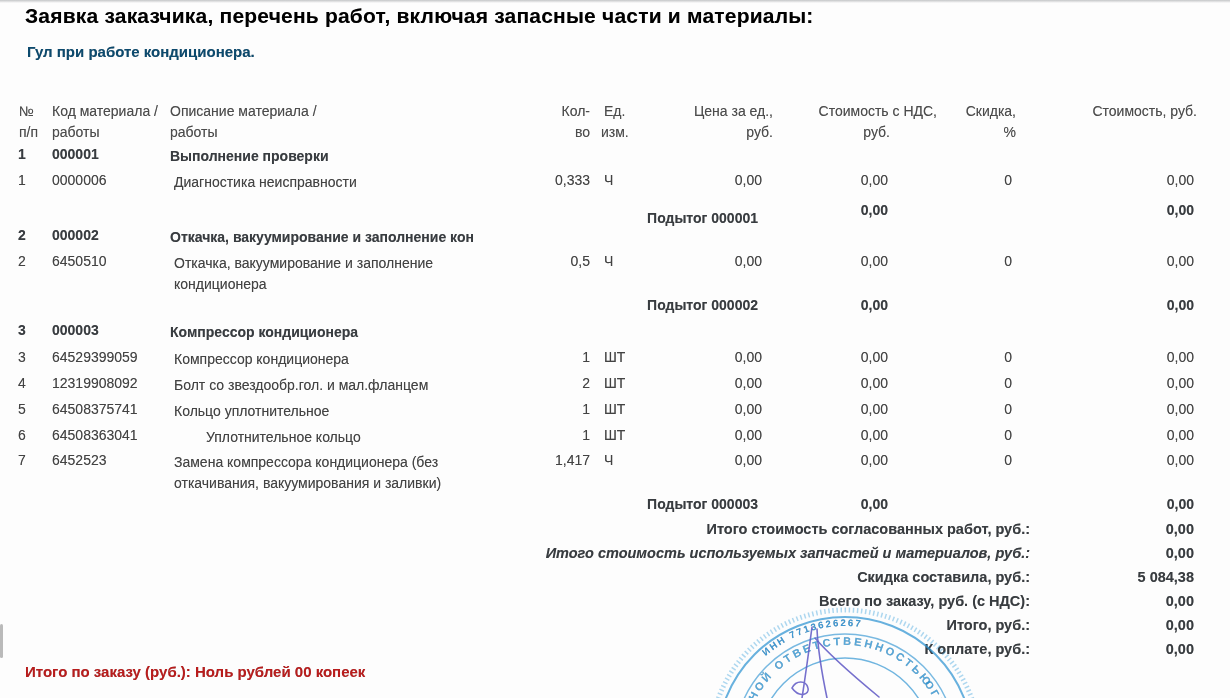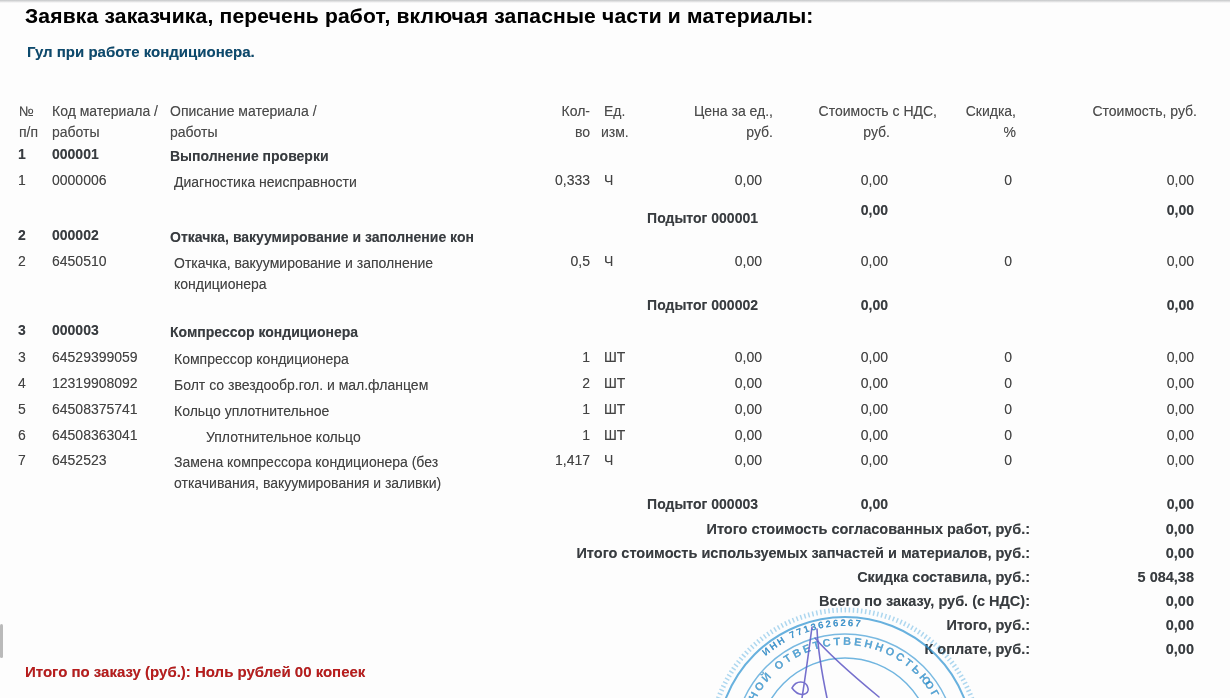--- a/index.html
+++ b/index.html
@@ -138,21 +138,21 @@
       <div class="abs cell right" style="right: 342px; top: 452px;">0,00</div>
       <div class="abs cell right" style="right: 218px; top: 452px;">0</div>
       <div class="abs cell right" style="right: 36px; top: 452px;">0,00</div>
       <div class="abs cell b right" style="right: 472px; top: 496px;">Подытог 000003</div>
       <div class="abs cell b right" style="right: 342px; top: 496px;">0,00</div>
       <div class="abs cell b right" style="right: 36px; top: 496px;">0,00</div>
     </div>
   <div id="summary">
       <div class="abs cell b right" style="right: 200px; top: 521px; font-size: 14.5px;">Итого стоимость согласованных работ, руб.:</div>
       <div class="abs cell b right" style="right: 36px; top: 521px; font-size: 14.5px;">0,00</div>
-      <div class="abs cell b right" style="right: 200px; top: 545px; font-size: 14.5px;">Итого стоимость используемых запчастей и материалов, руб.:</div>
+      <div class="abs cell b right" style="right: 200px; top: 545px; font-size: 14.5px; font-style: italic;">Итого стоимость используемых запчастей и материалов, руб.:</div>
       <div class="abs cell b right" style="right: 36px; top: 545px; font-size: 14.5px;">0,00</div>
       <div class="abs cell b right" style="right: 200px; top: 569px; font-size: 14.5px;">Скидка составила, руб.:</div>
       <div class="abs cell b right" style="right: 36px; top: 569px; font-size: 14.5px;">5 084,38</div>
       <div class="abs cell b right" style="right: 200px; top: 593px; font-size: 14.5px;">Всего по заказу, руб. (с НДС):</div>
       <div class="abs cell b right" style="right: 36px; top: 593px; font-size: 14.5px;">0,00</div>
       <div class="abs cell b right" style="right: 200px; top: 617px; font-size: 14.5px;">Итого, руб.:</div>
       <div class="abs cell b right" style="right: 36px; top: 617px; font-size: 14.5px;">0,00</div>
       <div class="abs cell b right" style="right: 200px; top: 641px; font-size: 14.5px;">К оплате, руб.:</div>
       <div class="abs cell b right" style="right: 36px; top: 641px; font-size: 14.5px;">0,00</div>
     </div>

